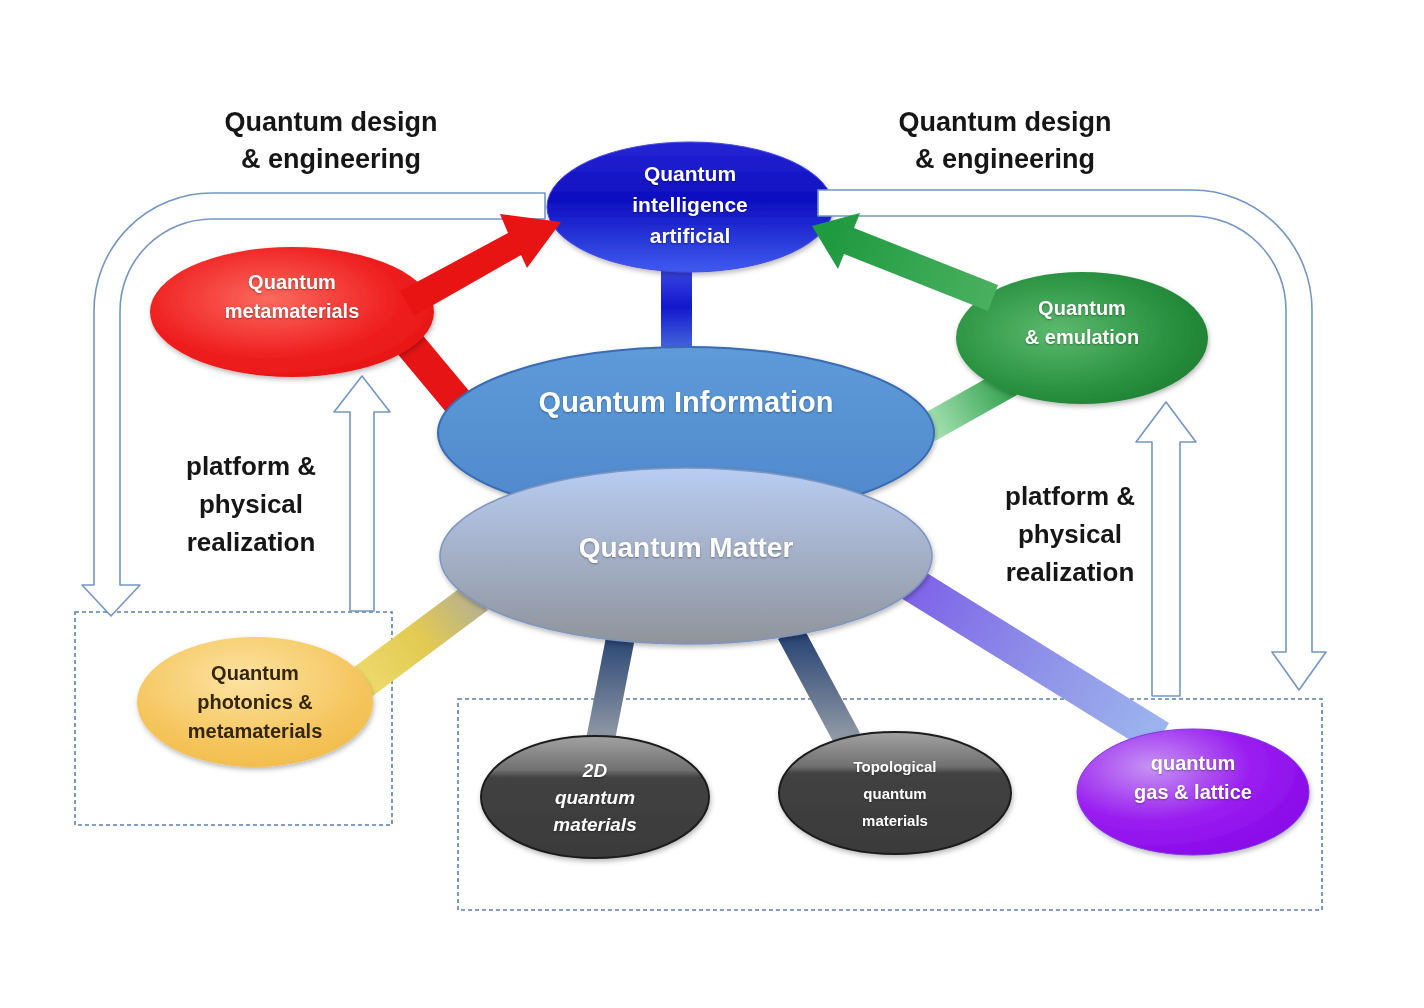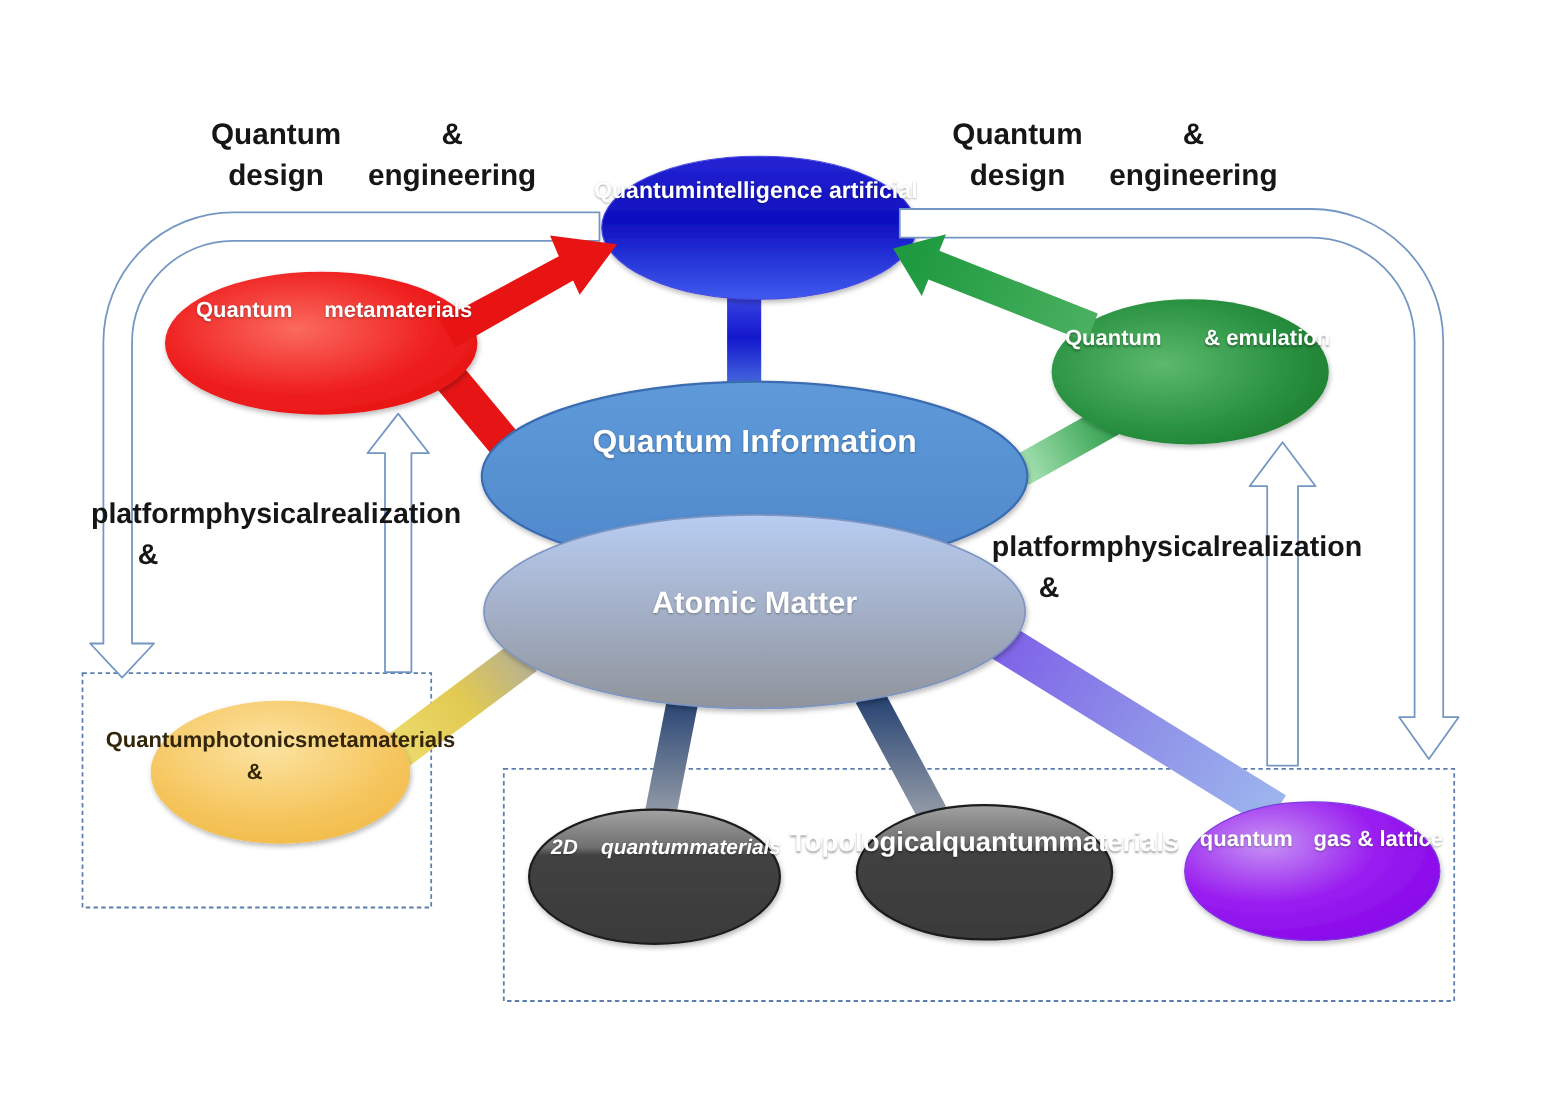--- a/index.html
+++ b/index.html
@@ -1,19 +1,19 @@
 <!DOCTYPE html>
 <html><head>
 <meta charset="utf-8">
 <style>
   html,body{margin:0;padding:0;background:#ffffff;}
   .stage{position:relative;width:1424px;height:1008px;background:#ffffff;overflow:hidden;
          font-family:"Liberation Sans",sans-serif;}
   .stage svg{position:absolute;left:0;top:0;}
-  .lbl{position:absolute;display:flex;flex-direction:row;align-items:flex-start;justify-content:center;
+  .lbl{position:absolute;display:flex;flex-direction:column;align-items:center;justify-content:center;
        text-align:center;font-weight:bold;pointer-events:none;}
   .lbl span{display:block;width:100%;}
   .node-lbl{color:#ffffff;text-shadow:0 1px 2px rgba(0,0,0,0.35);}
   .dark-lbl{color:#161616;text-shadow:none;font-weight:700;}
   .phot-lbl{color:#33260b;text-shadow:none;}
 </style>
 </head>
 <body>
 
 <div class="stage">
@@ -152,33 +152,33 @@
   <span>metamaterials</span>
 </div>
 <div class="lbl node-lbl" style="left:942px;top:294px;width:280px;font-size:20px;line-height:29px;">
   <span>Quantum</span>
   <span>&amp; emulation</span>
 </div>
 <div class="lbl node-lbl" style="left:436px;top:384px;width:500px;font-size:29px;line-height:36px;">
   <span>Quantum Information</span>
 </div>
 <div class="lbl node-lbl" style="left:436px;top:530px;width:500px;font-size:28px;line-height:36px;">
-  <span>Atomic Matter</span>
+  <span>Quantum Matter</span>
 </div>
 <div class="lbl phot-lbl" style="left:135px;top:659px;width:240px;font-size:20px;line-height:29px;font-weight:bold;">
   <span>Quantum</span>
   <span>photonics &amp;</span>
   <span>metamaterials</span>
 </div>
 <div class="lbl node-lbl" style="left:480px;top:757px;width:230px;font-size:19px;line-height:27px;font-style:italic;">
   <span>2D</span>
   <span>quantum</span>
   <span>materials</span>
 </div>
-<div class="lbl node-lbl" style="left:780px;top:753px;width:230px;font-size:25px;line-height:27px;">
+<div class="lbl node-lbl" style="left:780px;top:753px;width:230px;font-size:15px;line-height:27px;">
   <span>Topological</span>
   <span>quantum</span>
   <span>materials</span>
 </div>
 <div class="lbl node-lbl" style="left:1073px;top:749px;width:240px;font-size:20px;line-height:29px;">
   <span>quantum</span>
   <span>gas &amp; lattice</span>
 </div>
 
 </div>

